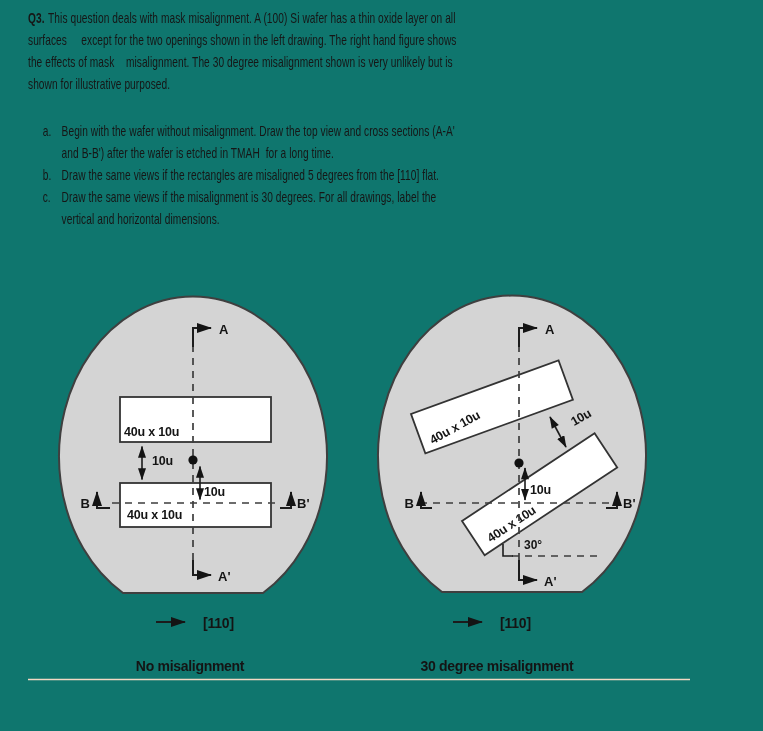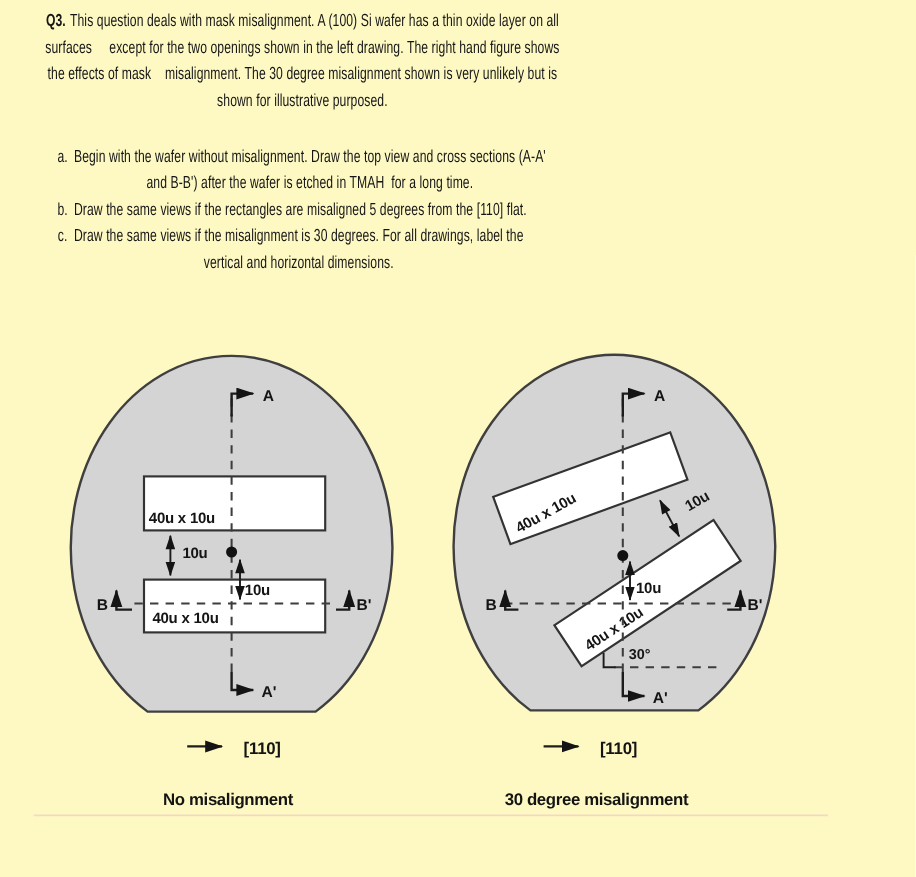--- a/index.html
+++ b/index.html
@@ -1,18 +1,18 @@
 <!DOCTYPE html>
 <html><head>
 <meta charset="utf-8">
 <style>
   html,body { margin:0; padding:0; background:#ffffff; }
   .page {
-    position:relative; width:763px; height:731px; background:#fef9c3;
-    font-family:"Liberation Sans", sans-serif; color:#161616; overflow:hidden;text-align:center;
+    position:relative; width:763px; height:731px; background:#0f766e;
+    font-family:"Liberation Sans", sans-serif; color:#161616; overflow:hidden;
   }
   
   .textwrap {
     position:absolute; left:28px; top:7px; width:640px;
     transform:scaleX(0.70); transform-origin:top left;
   }
   .pline { white-space:pre; font-size:14.5px; line-height:22px; letter-spacing:0.1px; }
   .qnum  { font-weight:bold; padding-right:5px; }
   .qlist { margin-top:25px; }
   .litem { display:flex; }

